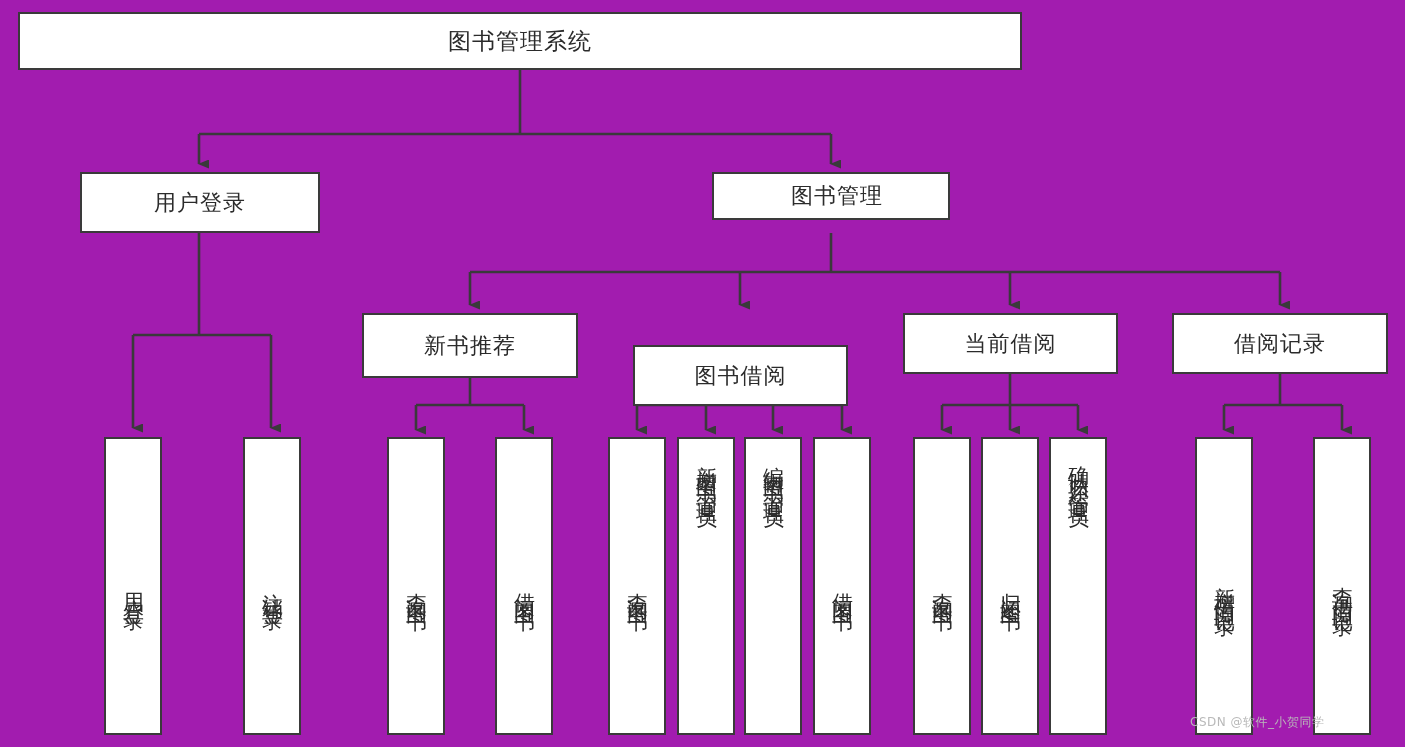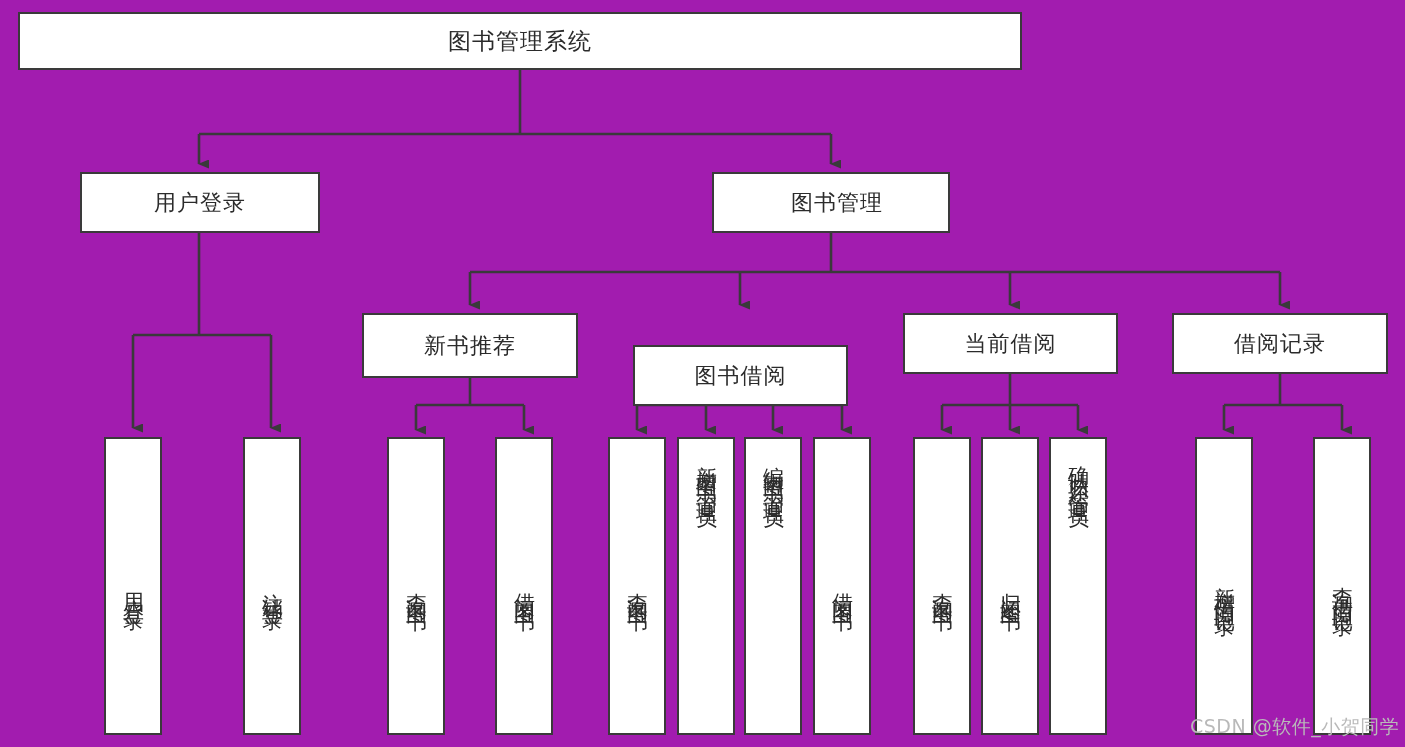--- a/index.html
+++ b/index.html
@@ -63,21 +63,21 @@
     line-height: 1.0;
     padding-top: 4px;
   }
   .node.vertical.v-center {
     align-items: center;
     padding-top: 0;
   }
   .watermark {
     position: absolute;
     color: #b9b9b9;
-    font-size: 19px;
+    font-size: 12px;
     letter-spacing: 0.5px;
     white-space: nowrap;
     pointer-events: none;
   }
 </style>
 </head>
 <body>
 
 <div id="diagram-root">
 
@@ -150,21 +150,21 @@
   </svg>
 
   <div class="node horizontal root" style="left:18px; top:12px; width:1004px; height:58px;">
     <span class="node-label">图书管理系统</span>
   </div>
 
   <div class="node horizontal" style="left:80px; top:172px; width:240px; height:61px;">
     <span class="node-label">用户登录</span>
   </div>
 
-  <div class="node horizontal" style="left:712px; top:172px; width:238px; height:61px;padding-left:12px;">
+  <div class="node horizontal" style="left:712px; top:172px; width:238px; height:48px;padding-left:12px;">
     <span class="node-label">图书管理</span>
   </div>
 
   <div class="node horizontal" style="left:362px; top:313px; width:216px; height:65px;">
     <span class="node-label">新书推荐</span>
   </div>
 
   <div class="node horizontal" style="left:633px; top:313px; width:215px; height:61px;margin-top:32px;">
     <span class="node-label">图书借阅</span>
   </div>

